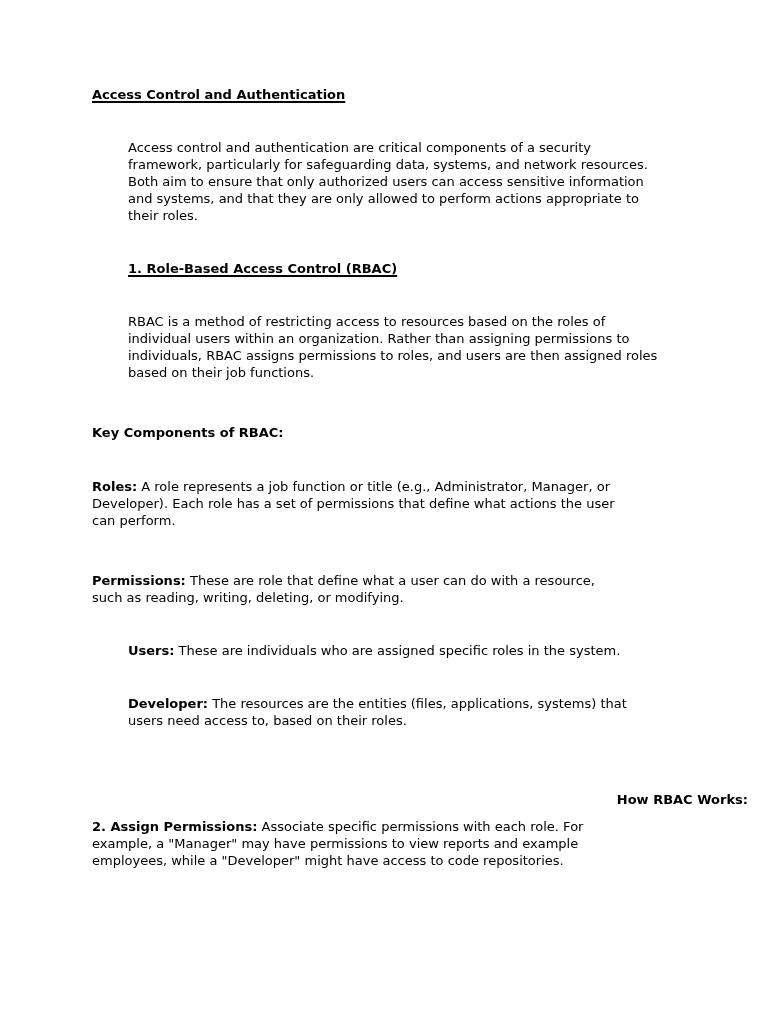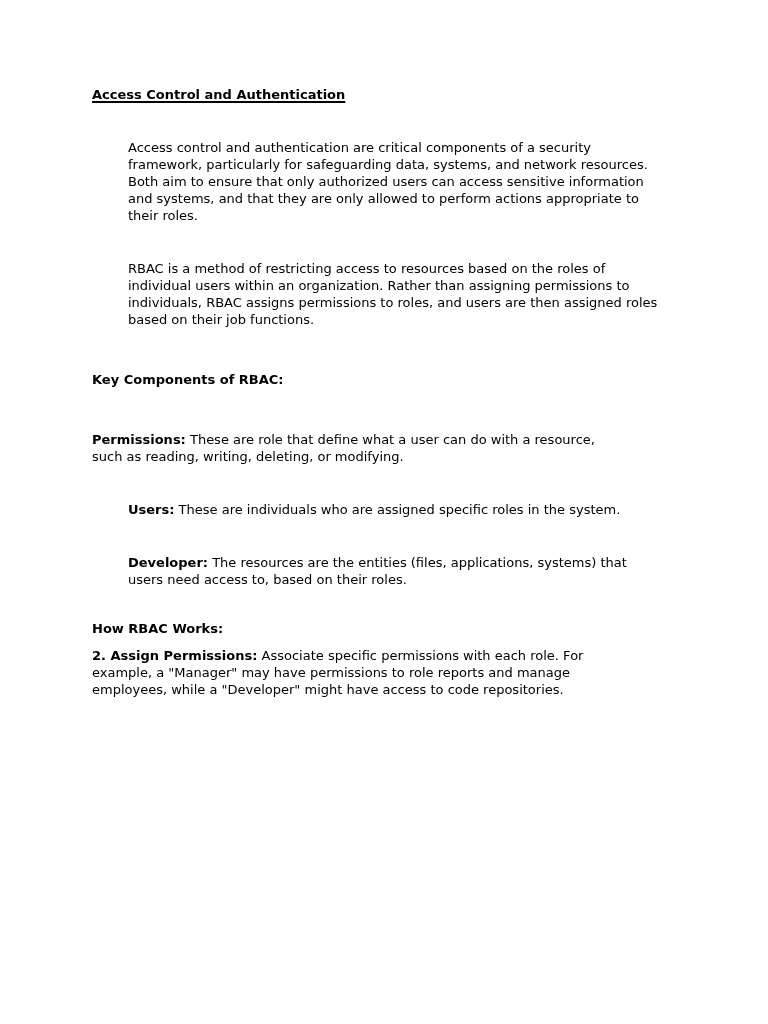--- a/index.html
+++ b/index.html
@@ -34,53 +34,57 @@
   .bold { font-weight: bold; }
   .heading {
     font-weight: bold;
     text-decoration: underline;
     text-decoration-thickness: 1.5px;
     text-underline-offset: 2px;
   }
   .gap    { margin-top: 36px; margin-left: 36px; }
   .gap-a  { margin-top: 43px; }
   .gap-b  { margin-top: 37px; }
-  .gap-xl { margin-top: 32px; }
+  .gap-xl { margin-top: 62px; text-align: right; }
   .gap-sm { margin-top: 10px; }
 </style>
 </head>
 <body>
 
 <div class="page">
 
   <h1 class="block heading">Access Control and Authentication</h1>
 
   <p class="block para gap">Access control and authentication are critical components of a security
 framework, particularly for safeguarding data, systems, and network resources.
 Both aim to ensure that only authorized users can access sensitive information
 and systems, and that they are only allowed to perform actions appropriate to
 their roles.</p>
 
+  <h2 class="block heading gap">1. Role-Based Access Control (RBAC)</h2>
 
   <p class="block para gap">RBAC is a method of restricting access to resources based on the roles of
 individual users within an organization. Rather than assigning permissions to
 individuals, RBAC assigns permissions to roles, and users are then assigned roles
 based on their job functions.</p>
 
   <h3 class="block bold gap-a">Key Components of RBAC:</h3>
 
+  <p class="block para gap-b"><b class="bold">Roles:</b><span> A role represents a job function or title (e.g., Administrator, Manager, or
+Developer). Each role has a set of permissions that define what actions the user
+can perform.</span></p>
 
   <p class="block para gap-a"><b class="bold">Permissions:</b><span> These are role that define what a user can do with a resource,
 such as reading, writing, deleting, or modifying.</span></p>
 
   <p class="block para gap"><b class="bold">Users:</b><span> These are individuals who are assigned specific roles in the system.</span></p>
 
   <p class="block para gap"><b class="bold">Developer:</b><span> The resources are the entities (files, applications, systems) that
 users need access to, based on their roles.</span></p>
 
   <h3 class="block bold gap-xl">How RBAC Works:</h3>
 
 
   <p class="block para gap-sm"><b class="bold">2. Assign Permissions:</b><span> Associate specific permissions with each role. For
-example, a "Manager" may have permissions to role reports and manage
+example, a "Manager" may have permissions to view reports and example
 employees, while a "Developer" might have access to code repositories.</span></p>
 
 </div>
 
 </body></html>

